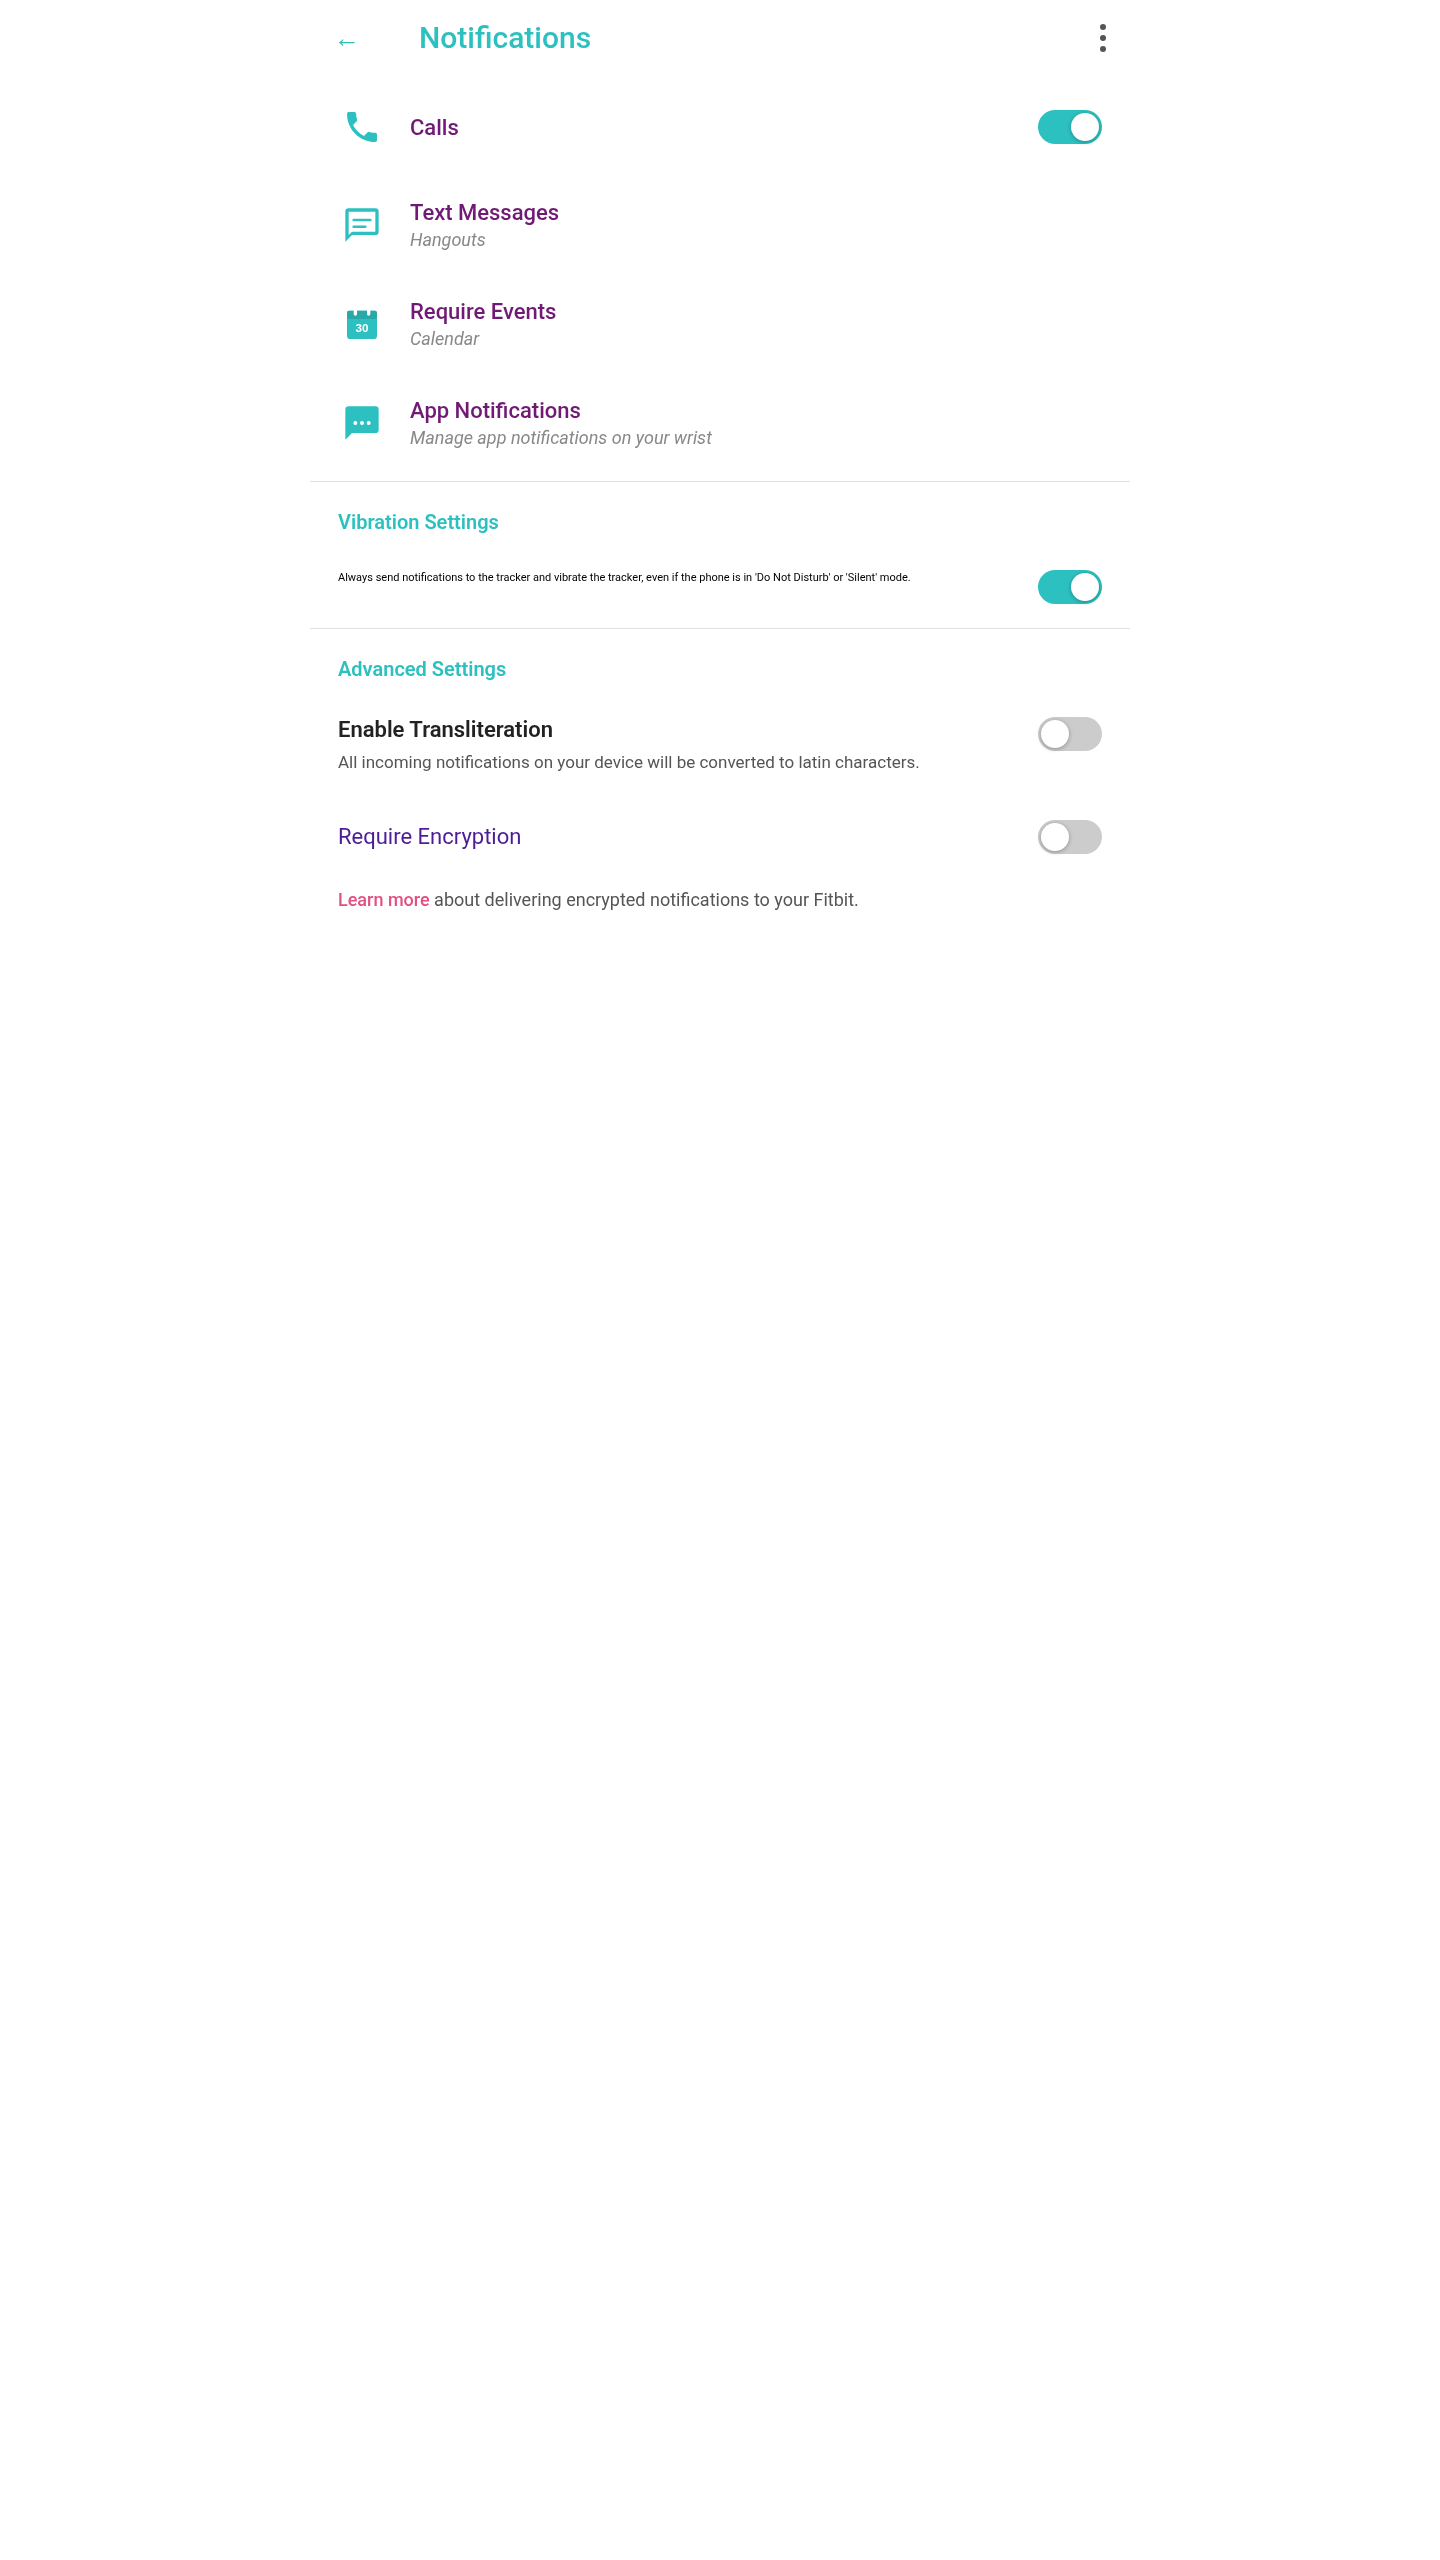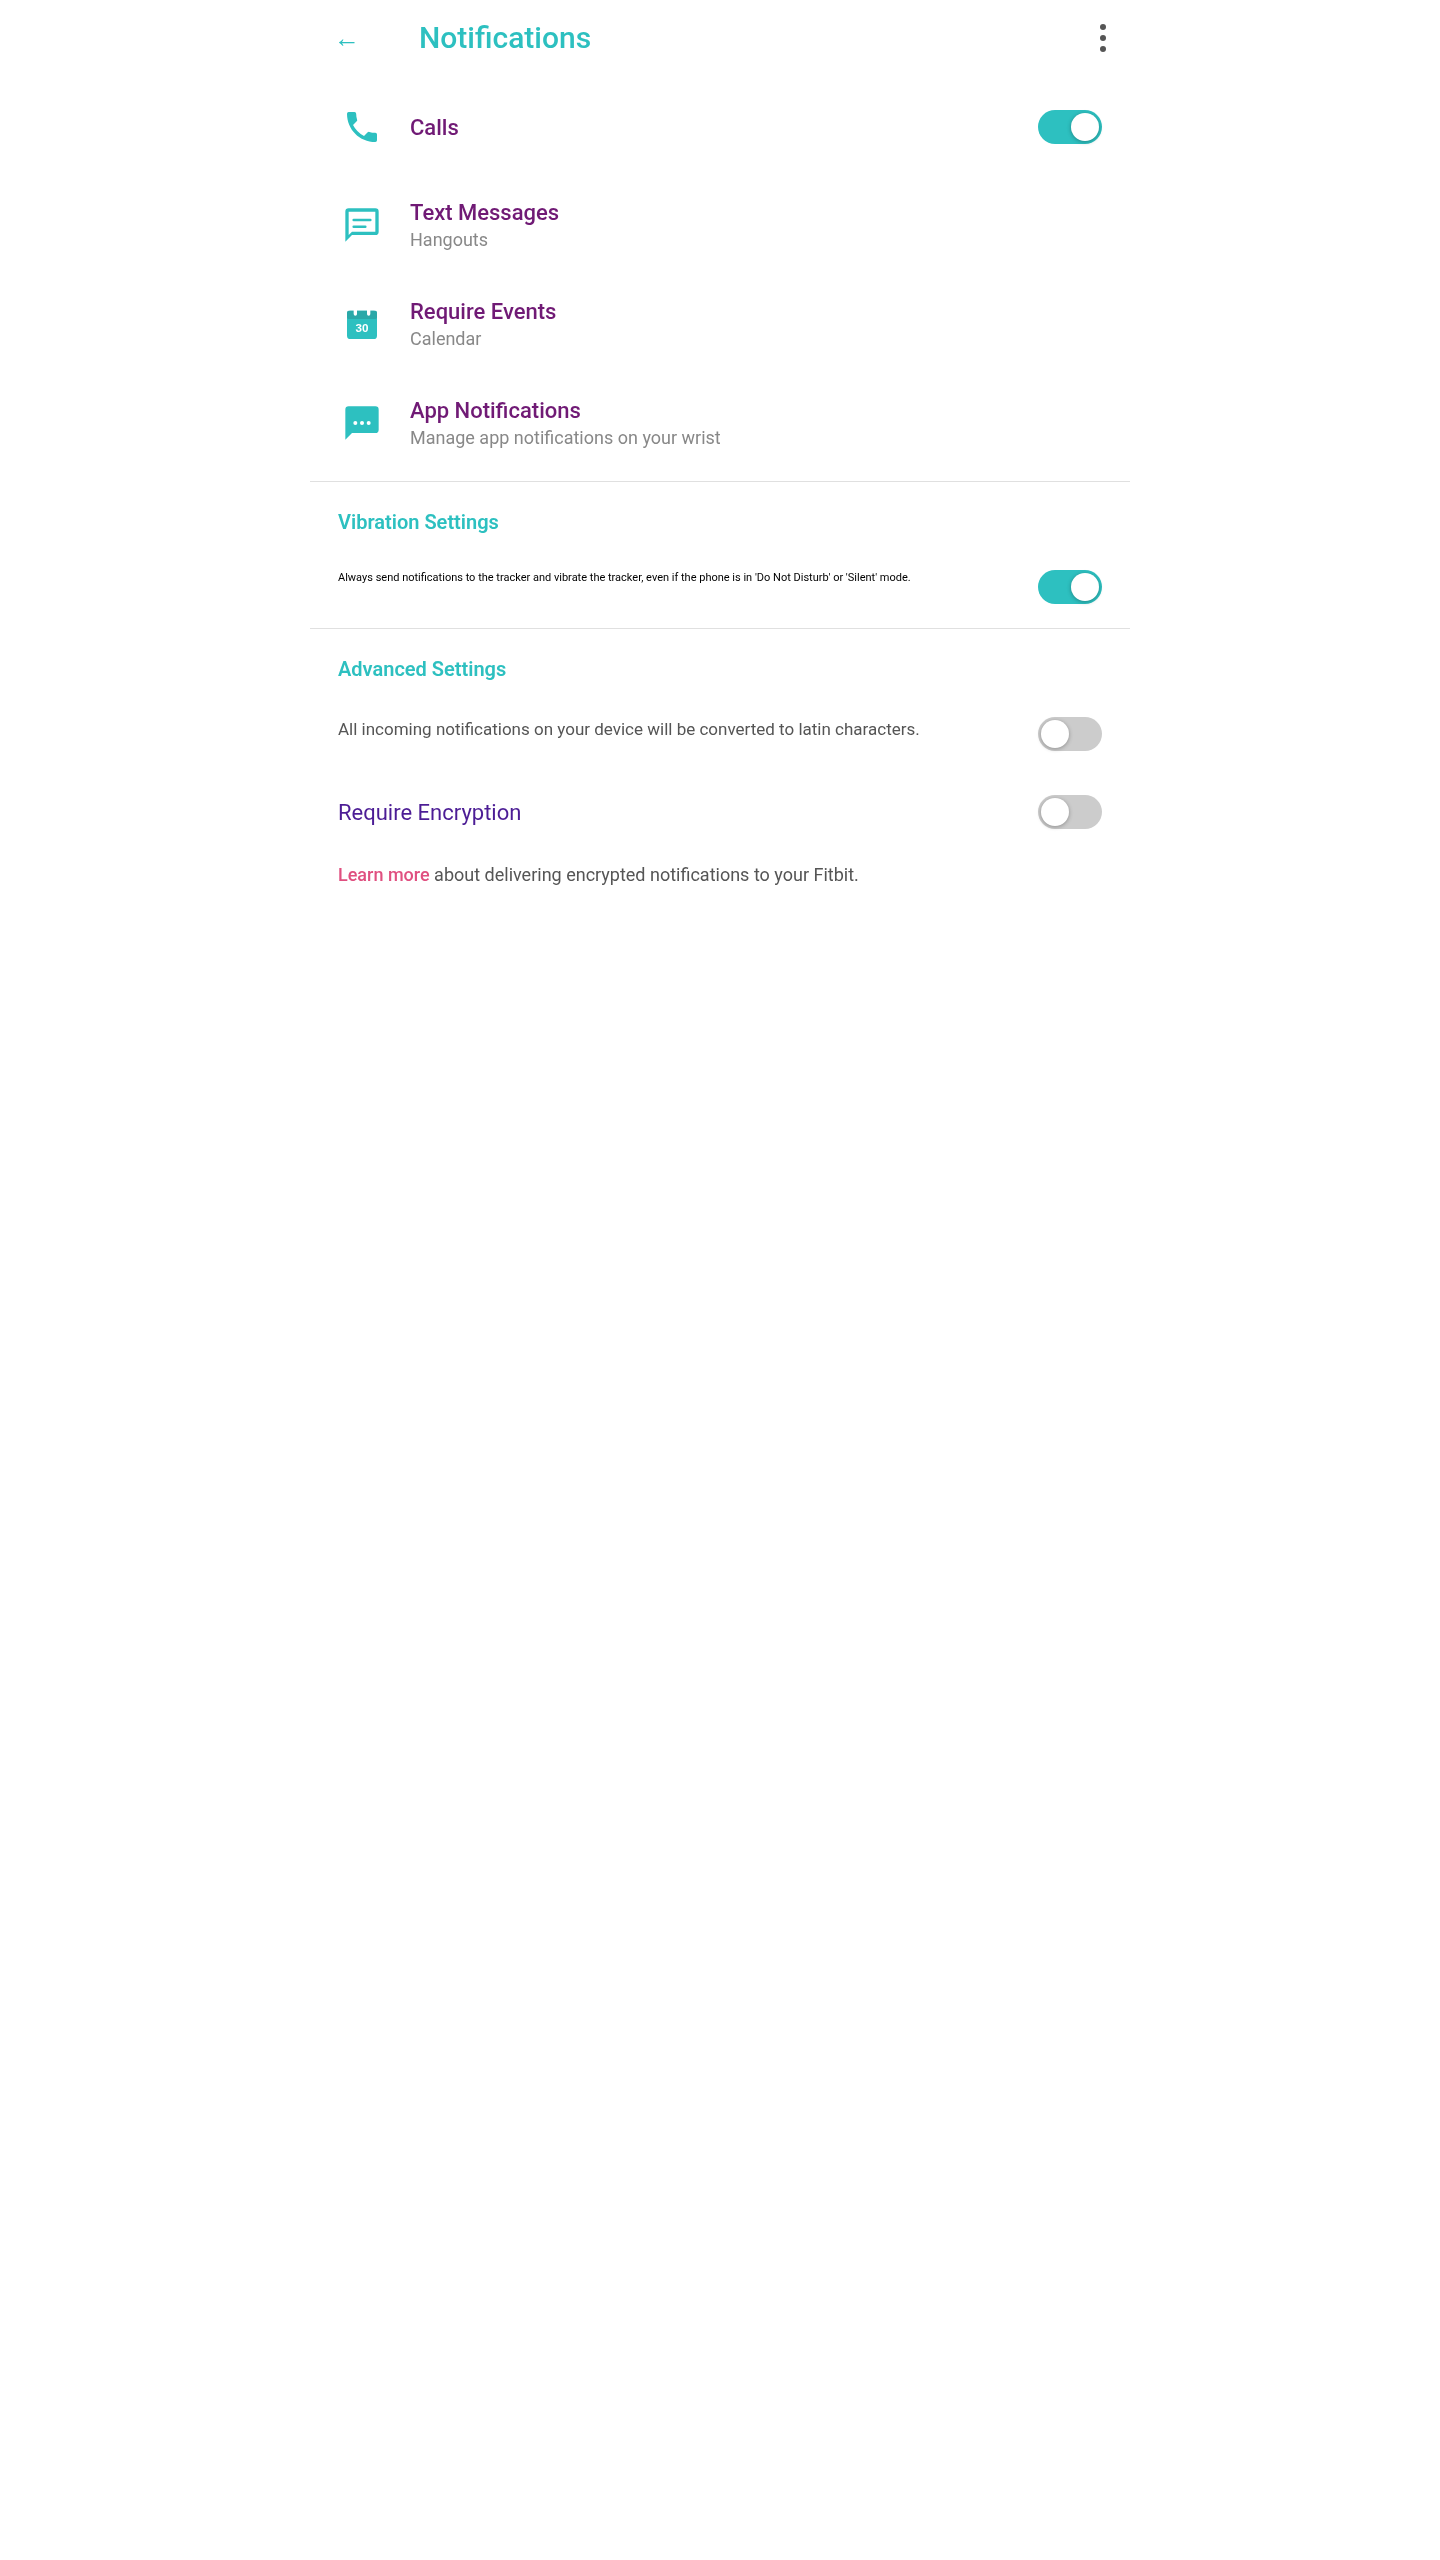--- a/index.html
+++ b/index.html
@@ -102,20 +102,21 @@
 
     .item-title {
       font-size: 22px;
       font-weight: 500;
       color: #701a75;
     }
 
     .item-subtitle {
       font-size: 18px;
       color: #888;
+      font-style: italic;
     }
 
     
     .toggle {
       position: relative;
       width: 64px;
       height: 34px;
       border-radius: 17px;
       cursor: pointer;
       flex-shrink: 0;
@@ -348,20 +349,21 @@
   </div>
 </div>
 
 <div class="divider"></div>
 
 <div>
   <div class="section-header">Advanced Settings</div>
 
   <div class="advanced-row">
     <div class="advanced-text">
+      <div class="advanced-title">Enable Transliteration</div>
       <div class="advanced-desc">All incoming notifications on your device will be converted to latin characters.</div>
     </div>
     <div class="toggle off">
       <div class="toggle-thumb"></div>
     </div>
   </div>
 
   <div class="require-row">
     <span class="require-title">Require Encryption</span>
     <div class="toggle off">

